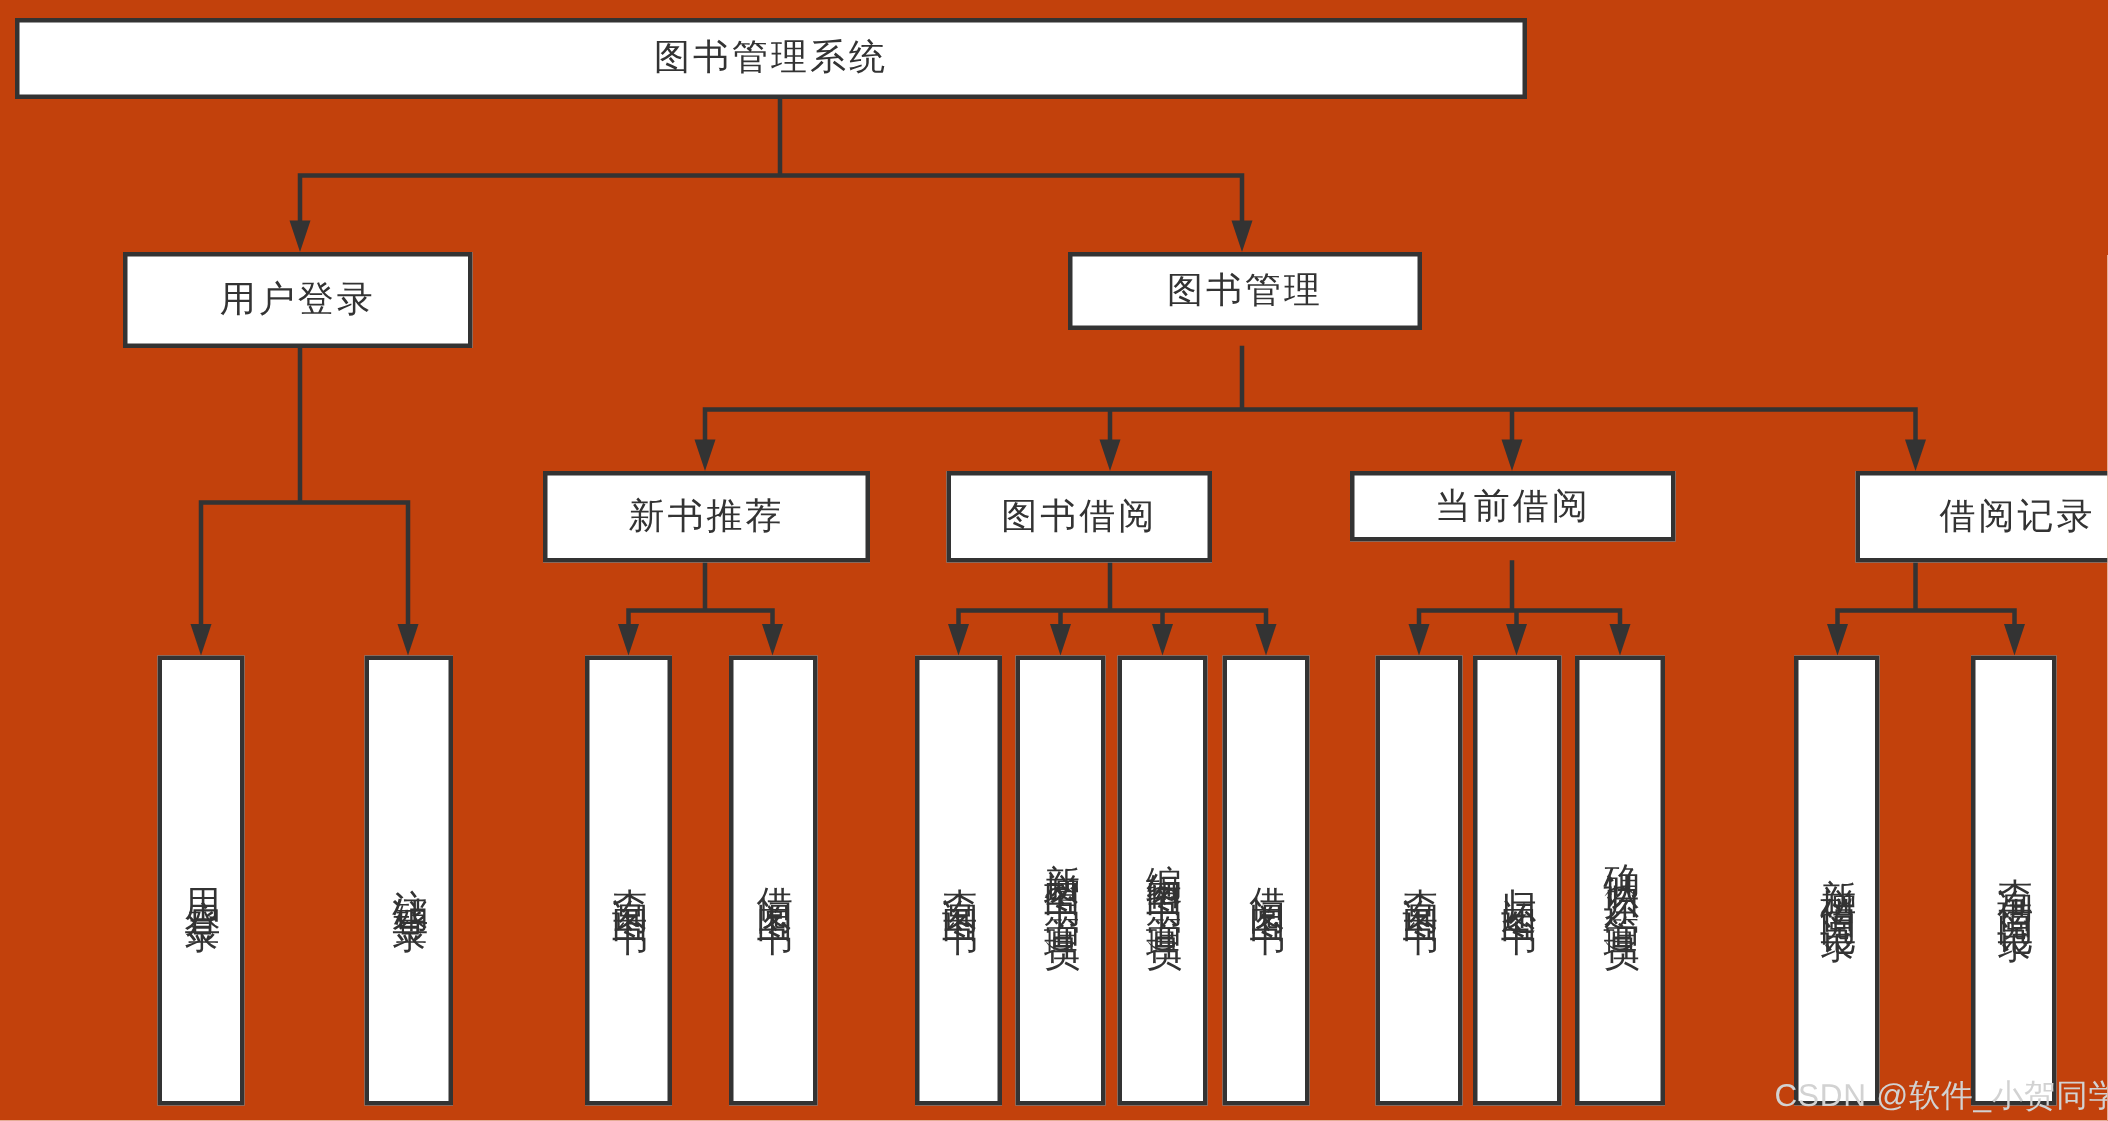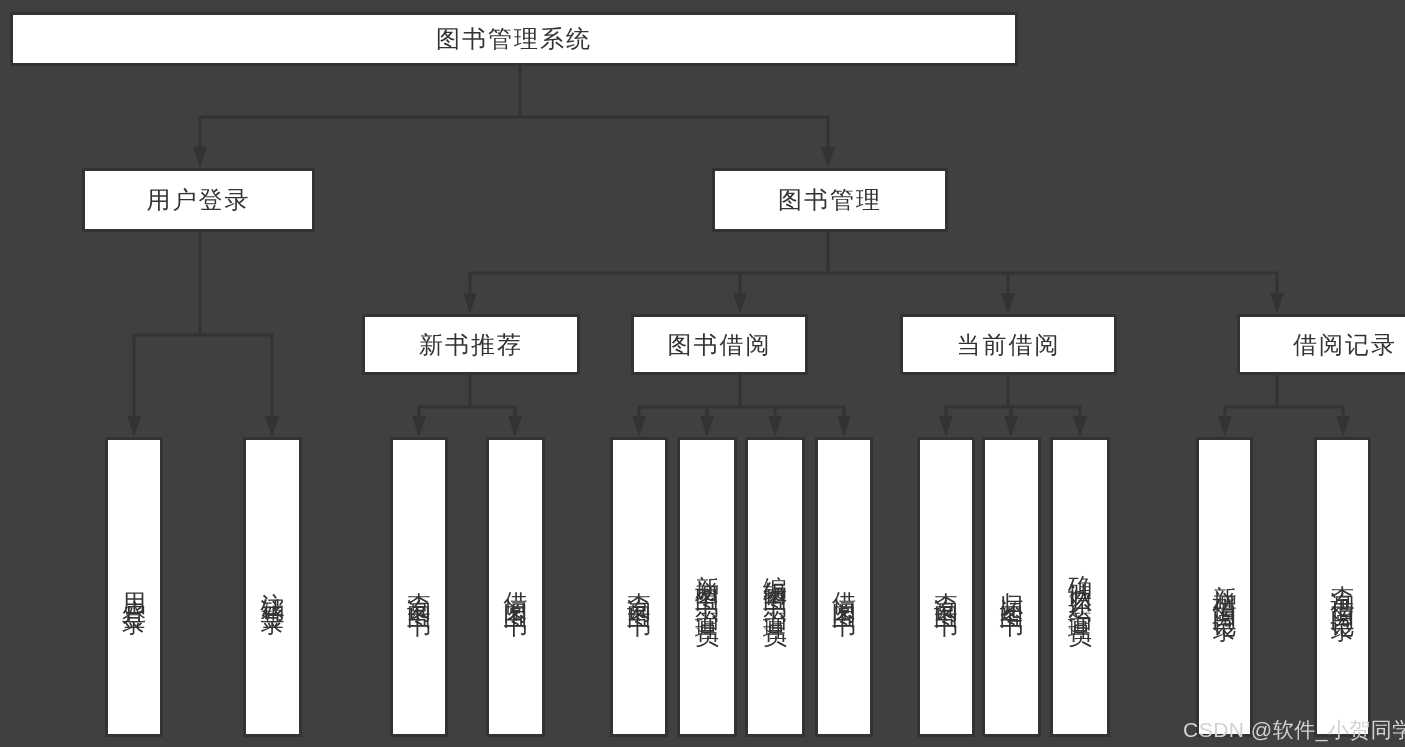--- a/index.html
+++ b/index.html
@@ -4,21 +4,21 @@
 <style>
   html, body {
     margin: 0;
     padding: 0;
     background: #ffffff;
   }
   .stage {
     position: relative;
     width: 1405px;
     height: 747px;
-    background: #404040;
+    background: #c2410c;
     font-family: "Liberation Sans", sans-serif;
     overflow: hidden;
   }
   .connectors {
     position: absolute;
     left: 0;
     top: 0;
     width: 1405px;
     height: 747px;
     z-index: 1;
@@ -106,31 +106,31 @@
     </g>
   </svg>
 
   <div class="node" style="left:10px; top:12px; width:1008px; height:54px;">
     <span class="h-label">图书管理系统</span>
   </div>
 
   <div class="node" style="left:82px; top:168px; width:233px; height:64px;">
     <span class="h-label">用户登录</span>
   </div>
-  <div class="node" style="left:712px; top:168px; width:236px; height:64px;">
+  <div class="node" style="left:712px; top:168px; width:236px; height:52px;">
     <span class="h-label">图书管理</span>
   </div>
 
   <div class="node" style="left:362px; top:314px; width:218px; height:61px;">
     <span class="h-label">新书推荐</span>
   </div>
   <div class="node" style="left:631px; top:314px; width:177px; height:61px;">
     <span class="h-label">图书借阅</span>
   </div>
-  <div class="node" style="left:900px; top:314px; width:217px; height:61px;">
+  <div class="node" style="left:900px; top:314px; width:217px; height:47px;">
     <span class="h-label">当前借阅</span>
   </div>
   <div class="node" style="left:1237px; top:314px; width:216px; height:61px;">
     <span class="h-label">借阅记录</span>
   </div>
 
   <div class="node" style="left:105px; top:437px; width:58px; height:300px;">
     <span class="v-label">用户登录</span>
   </div>
   <div class="node" style="left:243px; top:437px; width:59px; height:300px;">

